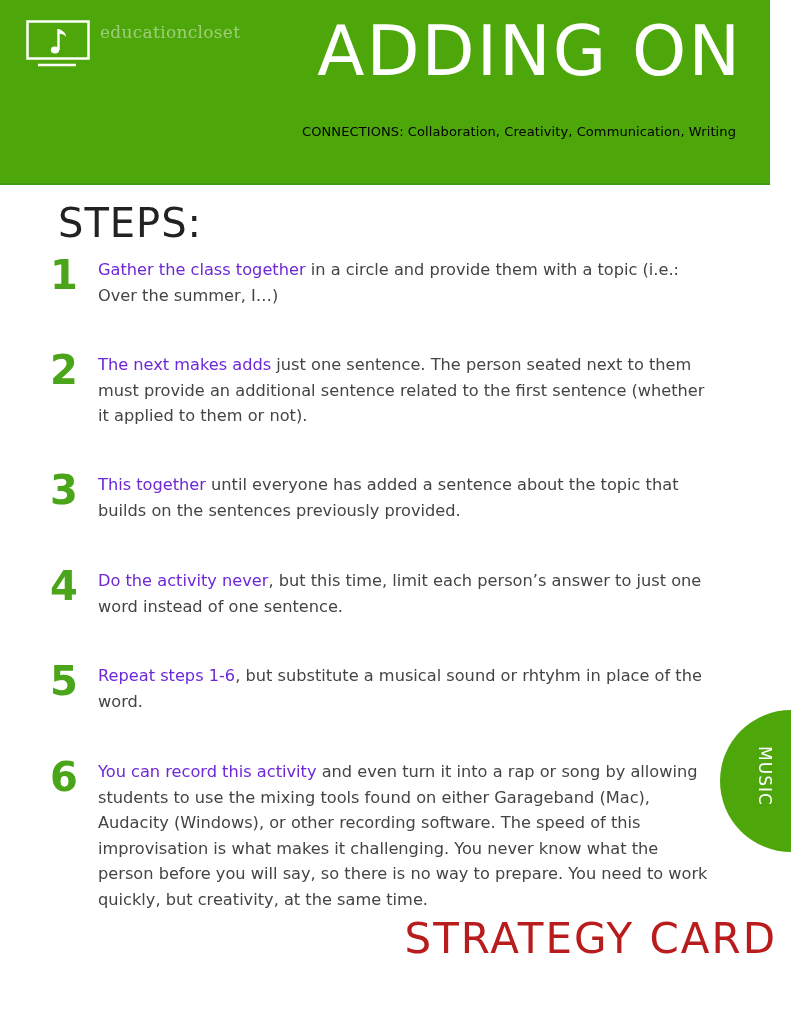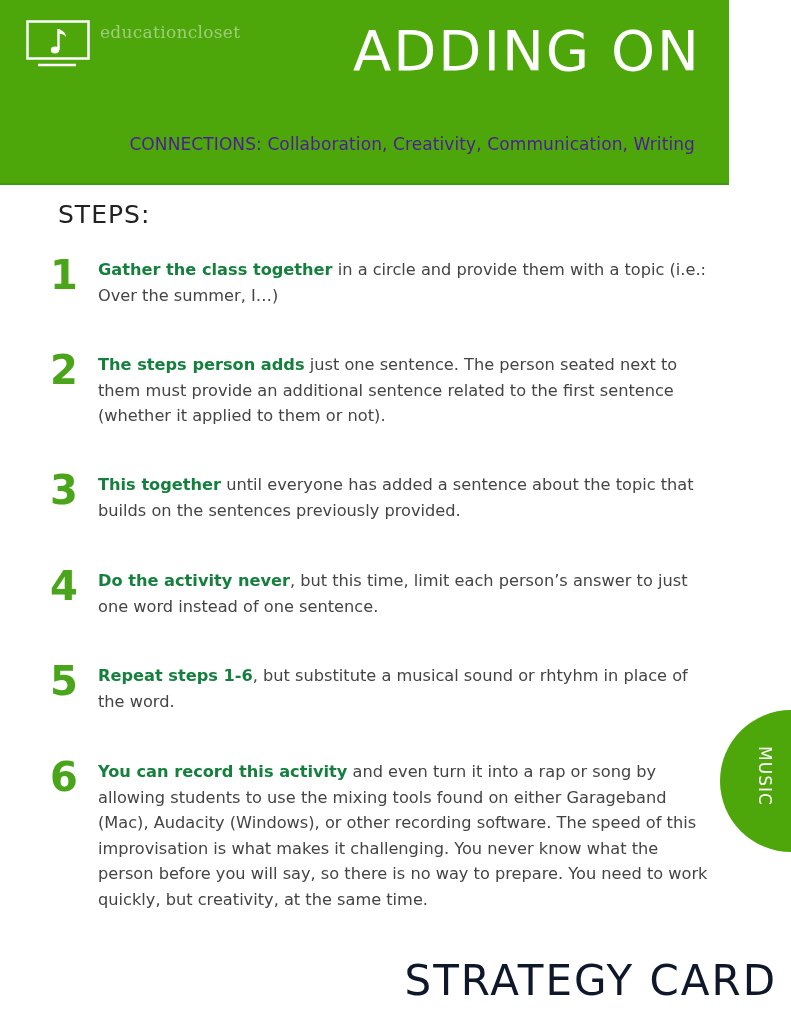--- a/index.html
+++ b/index.html
@@ -10,25 +10,24 @@
       width: 791px;
       height: 1024px;
       position: relative;
       overflow: hidden;
       background: #ffffff;
       font-family: "DejaVu Sans", sans-serif;
     }
     .header {
       position: absolute;
       left: 0; top: 0;
-      width: 689px;
+      width: 770px;
       height: 183px;
       background: #4ea70a;
       border-bottom: 2px solid #3e9a12;
-      padding-left: 40px;
     }
     .logo-icon {
       position: absolute;
       left: 26px;
       top: 20px;
       width: 64px;
       height: 48px;
     }
     .brand {
       position: absolute;
@@ -37,40 +36,40 @@
       font-family: "DejaVu Serif", serif;
       font-size: 17px;
       color: #9fce7a;
       letter-spacing: 0.3px;
     }
     .title {
       position: absolute;
       right: 28px;
       top: 18px;
       font-family: "DejaVu Sans", sans-serif;
-      font-size: 56px;
+      font-size: 69px;
       line-height: 66px;
       color: #ffffff;
       letter-spacing: 2px;
       text-align: right;
     }
     .connections {
       position: absolute;
       right: 34px;
-      top: 134px;
-      font-size: 17px;
-      color: #4c1d95;
+      top: 124px;
+      font-size: 13px;
+      color: #000000;
       white-space: nowrap;
       letter-spacing: 0.1px;
     }
     .steps-heading {
       position: absolute;
       left: 58px;
       top: 200px;
-      font-size: 25px;
+      font-size: 40px;
       color: #222222;
       letter-spacing: 1px;
     }
     .step {
       position: absolute;
       left: 50px;
       width: 650px;
     }
     .step-num {
       position: absolute;
@@ -85,22 +84,22 @@
     .step-text {
       position: absolute;
       left: 48px;
       top: 0;
       width: 610px;
       font-size: 16.2px;
       line-height: 25.5px;
       color: #444444;
     }
     .step-text b {
-      color: #15803d;
-      font-weight: bold;
+      color: #6d28d9;
+      font-weight: normal;
     }
     .music-badge {
       position: absolute;
       left: 720px;
       top: 710px;
       width: 142px;
       height: 142px;
       border-radius: 50%;
       background: #4ea70a;
     }
@@ -112,23 +111,23 @@
       transform: rotate(90deg);
       transform-origin: center;
       color: #ffffff;
       font-size: 17px;
       letter-spacing: 1px;
       text-align: center;
     }
     .footer {
       position: absolute;
       right: 14px;
-      top: 956px;
+      top: 914px;
       font-size: 42px;
-      color: #0f172a;
+      color: #b91c1c;
       letter-spacing: 2px;
     }
   </style>
 </head>
 <body>
 
 <div class="header">
   <svg class="logo-icon" viewBox="0 0 64 48">
     <rect x="1.5" y="1.5" width="61" height="37" fill="none" stroke="#ffffff" stroke-width="2.5"></rect>
     <line x1="12" y1="45" x2="50" y2="45" stroke="#ffffff" stroke-width="2.5"></line>
@@ -143,21 +142,21 @@
 
 <div class="steps-heading">STEPS:</div>
 
 <div class="step" style="top:257px;">
   <div class="step-num">1</div>
   <div class="step-text"><b>Gather the class together</b><span> in a circle and provide them with a topic (i.e.: Over the summer, I…)</span></div>
 </div>
 
 <div class="step" style="top:352px;">
   <div class="step-num">2</div>
-  <div class="step-text"><b>The steps person adds</b><span> just one sentence.  The person seated next to them must provide an additional sentence related to the first sentence (whether it applied to them or not).</span></div>
+  <div class="step-text"><b>The next makes adds</b><span> just one sentence.  The person seated next to them must provide an additional sentence related to the first sentence (whether it applied to them or not).</span></div>
 </div>
 
 <div class="step" style="top:472px;">
   <div class="step-num">3</div>
   <div class="step-text"><b>This together</b><span> until everyone has added a sentence about the topic that builds on the sentences previously provided.</span></div>
 </div>
 
 <div class="step" style="top:568px;">
   <div class="step-num">4</div>
   <div class="step-text"><b>Do the activity never</b><span>, but this time, limit each person’s answer to just one word instead of one sentence.</span></div>

